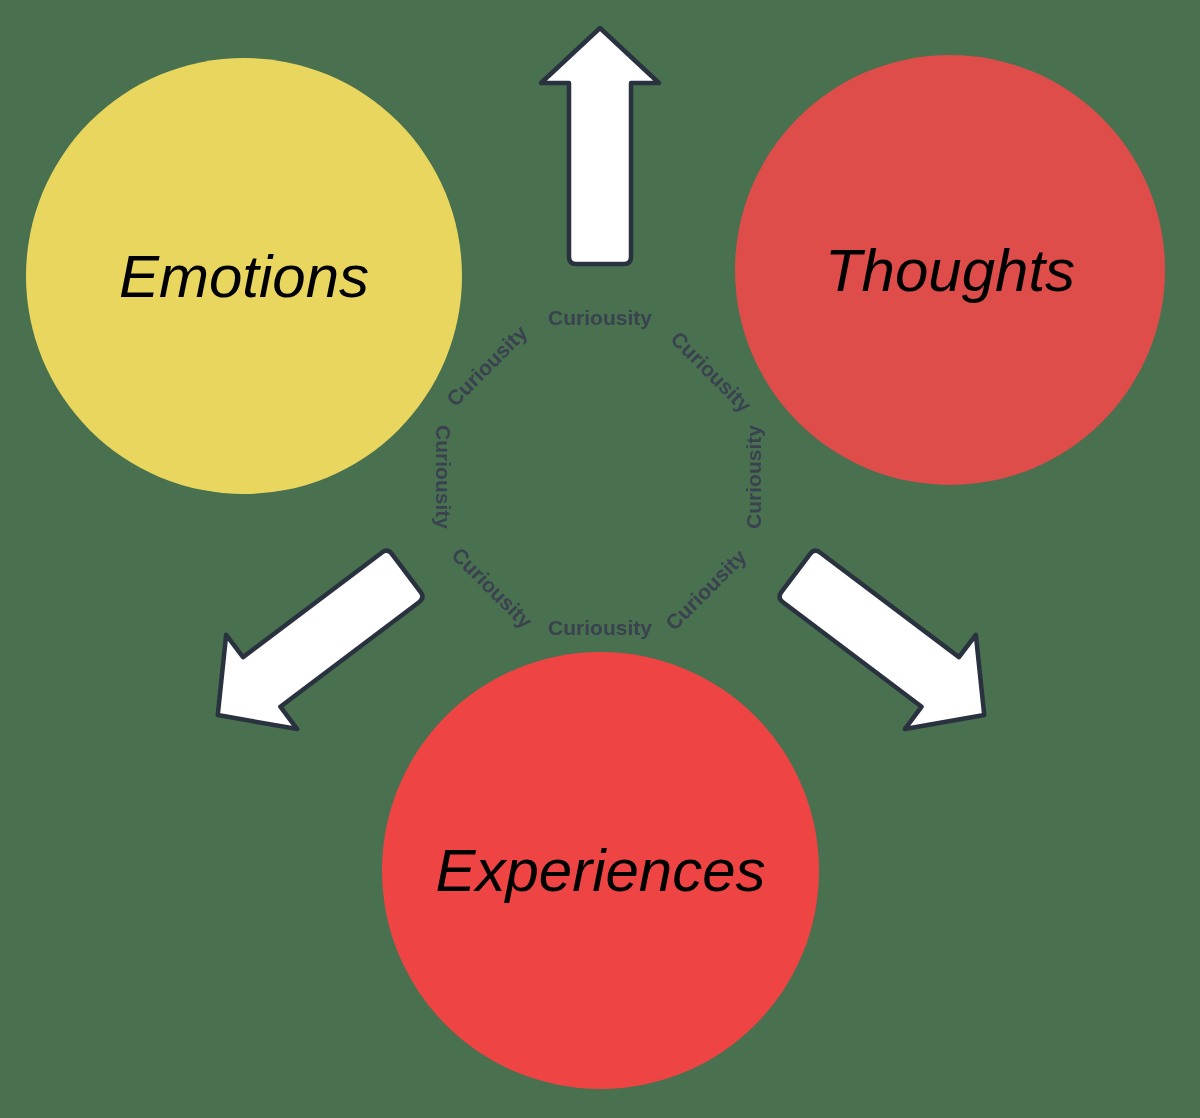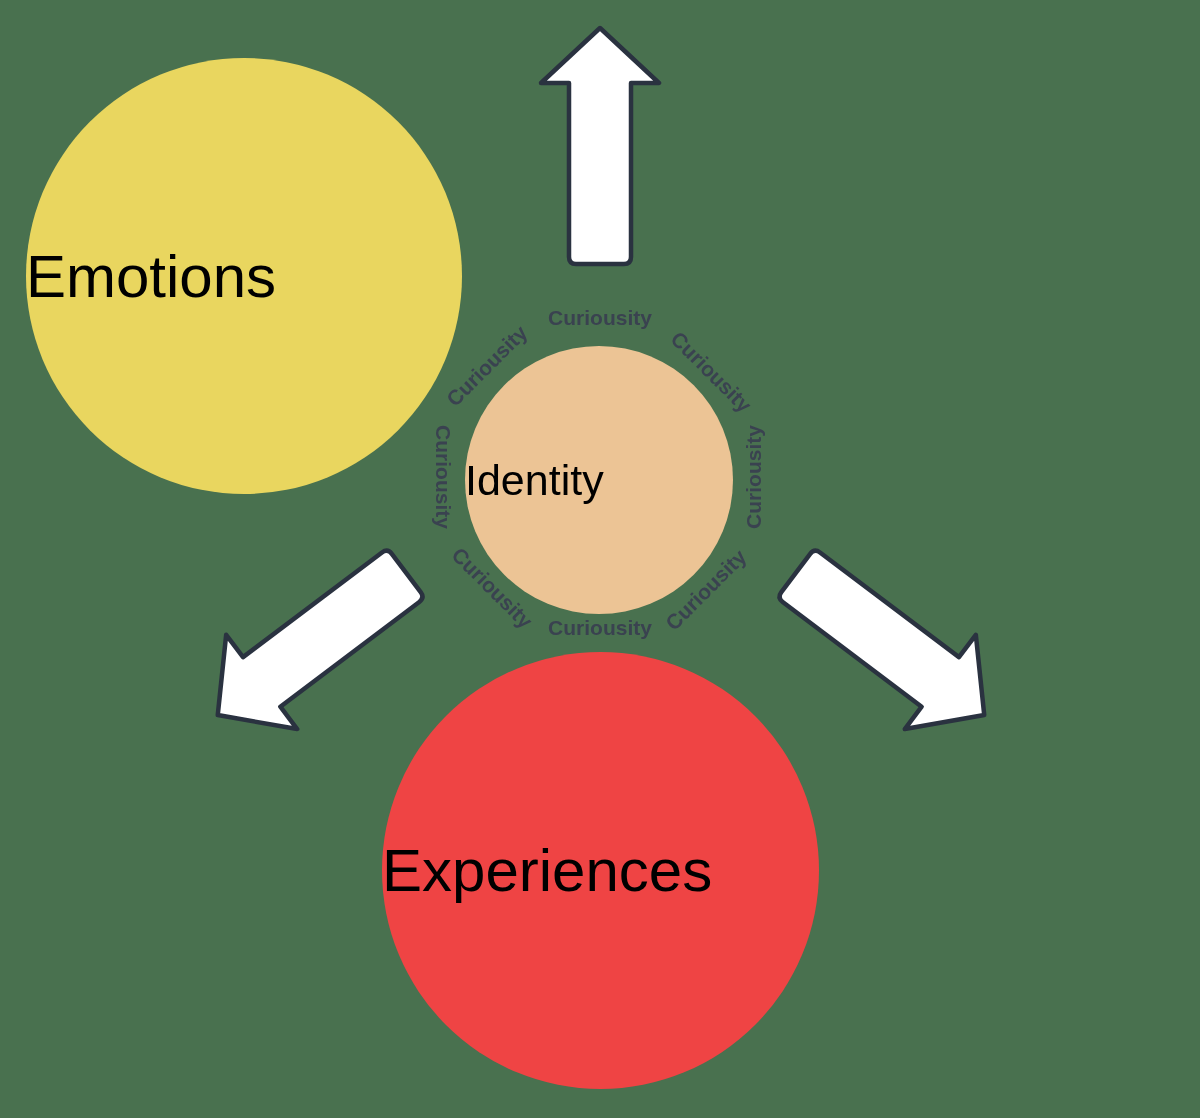--- a/index.html
+++ b/index.html
@@ -9,20 +9,22 @@
     height: 1118px;
     background: #49714F;
     overflow: hidden;
     font-family: "Liberation Sans", sans-serif;
   }
   .circle {
     position: absolute;
     border-radius: 50%;
     display: flex;
     align-items: center;
+    justify-content: center;
+    font-style: italic;
   }
   .circle-label {
     color: #000000;
     font-size: 60px;
     font-weight: 400;
     white-space: nowrap;
   }
   .circle-emotions    { left: 26px;  top: 58px;  width: 436px; height: 436px; background: #E9D65F; }
   .circle-thoughts    { left: 735px; top: 55px;  width: 430px; height: 430px; background: #DE4D4A; }
   .circle-experiences { left: 382px; top: 652px; width: 437px; height: 437px; background: #ef4444; }
@@ -42,20 +44,23 @@
   }
 </style>
 </head>
 <body>
 
 <div class="canvas">
 
   <div class="circle circle-emotions">
     <span class="circle-label">Emotions</span>
   </div>
+  <div class="circle circle-thoughts">
+    <span class="circle-label">Thoughts</span>
+  </div>
   <div class="circle circle-experiences">
     <span class="circle-label">Experiences</span>
   </div>
 
   <svg class="arrows-layer" viewBox="0 0 1200 1118" xmlns="http://www.w3.org/2000/svg">
     <defs>
       <path id="arrowShape" d="M 0,-118 L 59,-63 L 31,-63 L 31,111 Q 31,118 24,118 L -24,118 Q -31,118 -31,111 L -31,-63 L -59,-63 Z" fill="#FFFFFF" stroke="#2A3240" stroke-width="4.5" stroke-linejoin="round"></path>
     </defs>
     <use href="#arrowShape" transform="translate(600,146)"></use>
     <use href="#arrowShape" transform="translate(312,644) rotate(-127)"></use>
@@ -64,17 +69,14 @@
 
   <span class="ring-word" style="left:600px; top:318px; transform:translate(-50%,-50%) rotate(0deg);">Curiousity</span>
   <span class="ring-word" style="left:711px; top:372px; transform:translate(-50%,-50%) rotate(45deg);">Curiousity</span>
   <span class="ring-word" style="left:754px; top:477px; transform:translate(-50%,-50%) rotate(-90deg);">Curiousity</span>
   <span class="ring-word" style="left:706px; top:590px; transform:translate(-50%,-50%) rotate(-45deg);">Curiousity</span>
   <span class="ring-word" style="left:600px; top:628px; transform:translate(-50%,-50%) rotate(0deg);">Curiousity</span>
   <span class="ring-word" style="left:492px; top:588px; transform:translate(-50%,-50%) rotate(45deg);">Curiousity</span>
   <span class="ring-word" style="left:443px; top:477px; transform:translate(-50%,-50%) rotate(90deg);">Curiousity</span>
   <span class="ring-word" style="left:487px; top:366px; transform:translate(-50%,-50%) rotate(-45deg);">Curiousity</span>
 
-  <div class="circle circle-identity">
-    <span class="circle-label">Identity</span>
-  </div>
 
 </div>
 
 </body></html>

